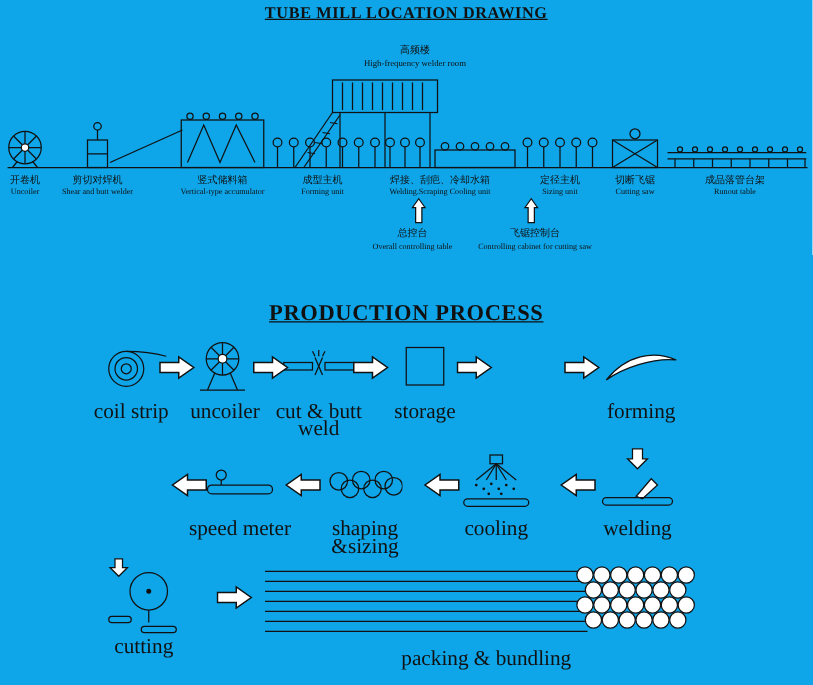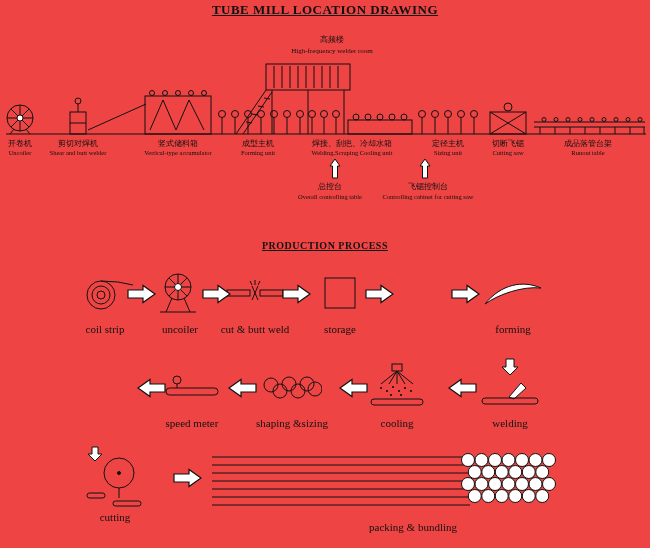--- a/index.html
+++ b/index.html
@@ -1,24 +1,24 @@
 <!DOCTYPE html>
 <html><head>
 <meta charset="utf-8">
 <style>
   html,body{margin:0;padding:0;background:#fff;}
-  .canvas{position:relative;width:650px;height:548px;background:#ef4444;overflow:hidden;
+  .canvas{position:relative;width:650px;height:548px;background:#0ea5e9;overflow:hidden;
           font-family:"Liberation Serif",serif;color:#111;}
   .sec-title{position:absolute;left:0;width:650px;text-align:center;font-weight:bold;
              font-size:13px;letter-spacing:.5px;}
   .sec-title span{text-decoration:underline;}
   .topdraw{position:absolute;left:0;top:26px;}
   .station{position:absolute;width:96px;text-align:center;}
   .station svg{display:block;margin:0 auto;}
-  .slabel{margin-top:2px;font-size:11px;line-height:14px;}
+  .slabel{margin-top:2px;font-size:17px;line-height:14px;}
   .arrow{position:absolute;}
   .bundle{position:absolute;}
 </style>
 </head>
 <body>
 
 <div class="canvas">
 
   <div class="sec-title" style="top:2px;">
     <span>TUBE MILL LOCATION DRAWING</span>
@@ -181,21 +181,21 @@
       <text x="508" y="129" font-size="6.5">Cutting saw</text>
       <text x="588" y="120" font-size="8">成品落管台架</text>
       <text x="588" y="129" font-size="6.5">Runout table</text>
       <text x="330" y="163" font-size="8">总控台</text>
       <text x="330" y="173" font-size="6.5">Overall controlling table</text>
       <text x="428" y="163" font-size="8">飞锯控制台</text>
       <text x="428" y="173" font-size="6.5">Controlling cabinet for cutting saw</text>
     </g>
   </svg>
 
-  <div class="sec-title" style="top:240px;font-size:10px;">
+  <div class="sec-title" style="top:240px;font-size:18px;">
     <span>PRODUCTION PROCESS</span>
   </div>
 
   <div class="station" style="left:57px;top:268px;">
     <svg width="60" height="52" viewBox="0 0 60 52">
       <g stroke="#111" fill="none">
           <circle cx="26" cy="27" r="14"></circle>
           <circle cx="26" cy="27" r="9"></circle>
       <circle cx="26" cy="27" r="4"></circle>
           <path d="M26,13 Q44,13 58,17"></path>

